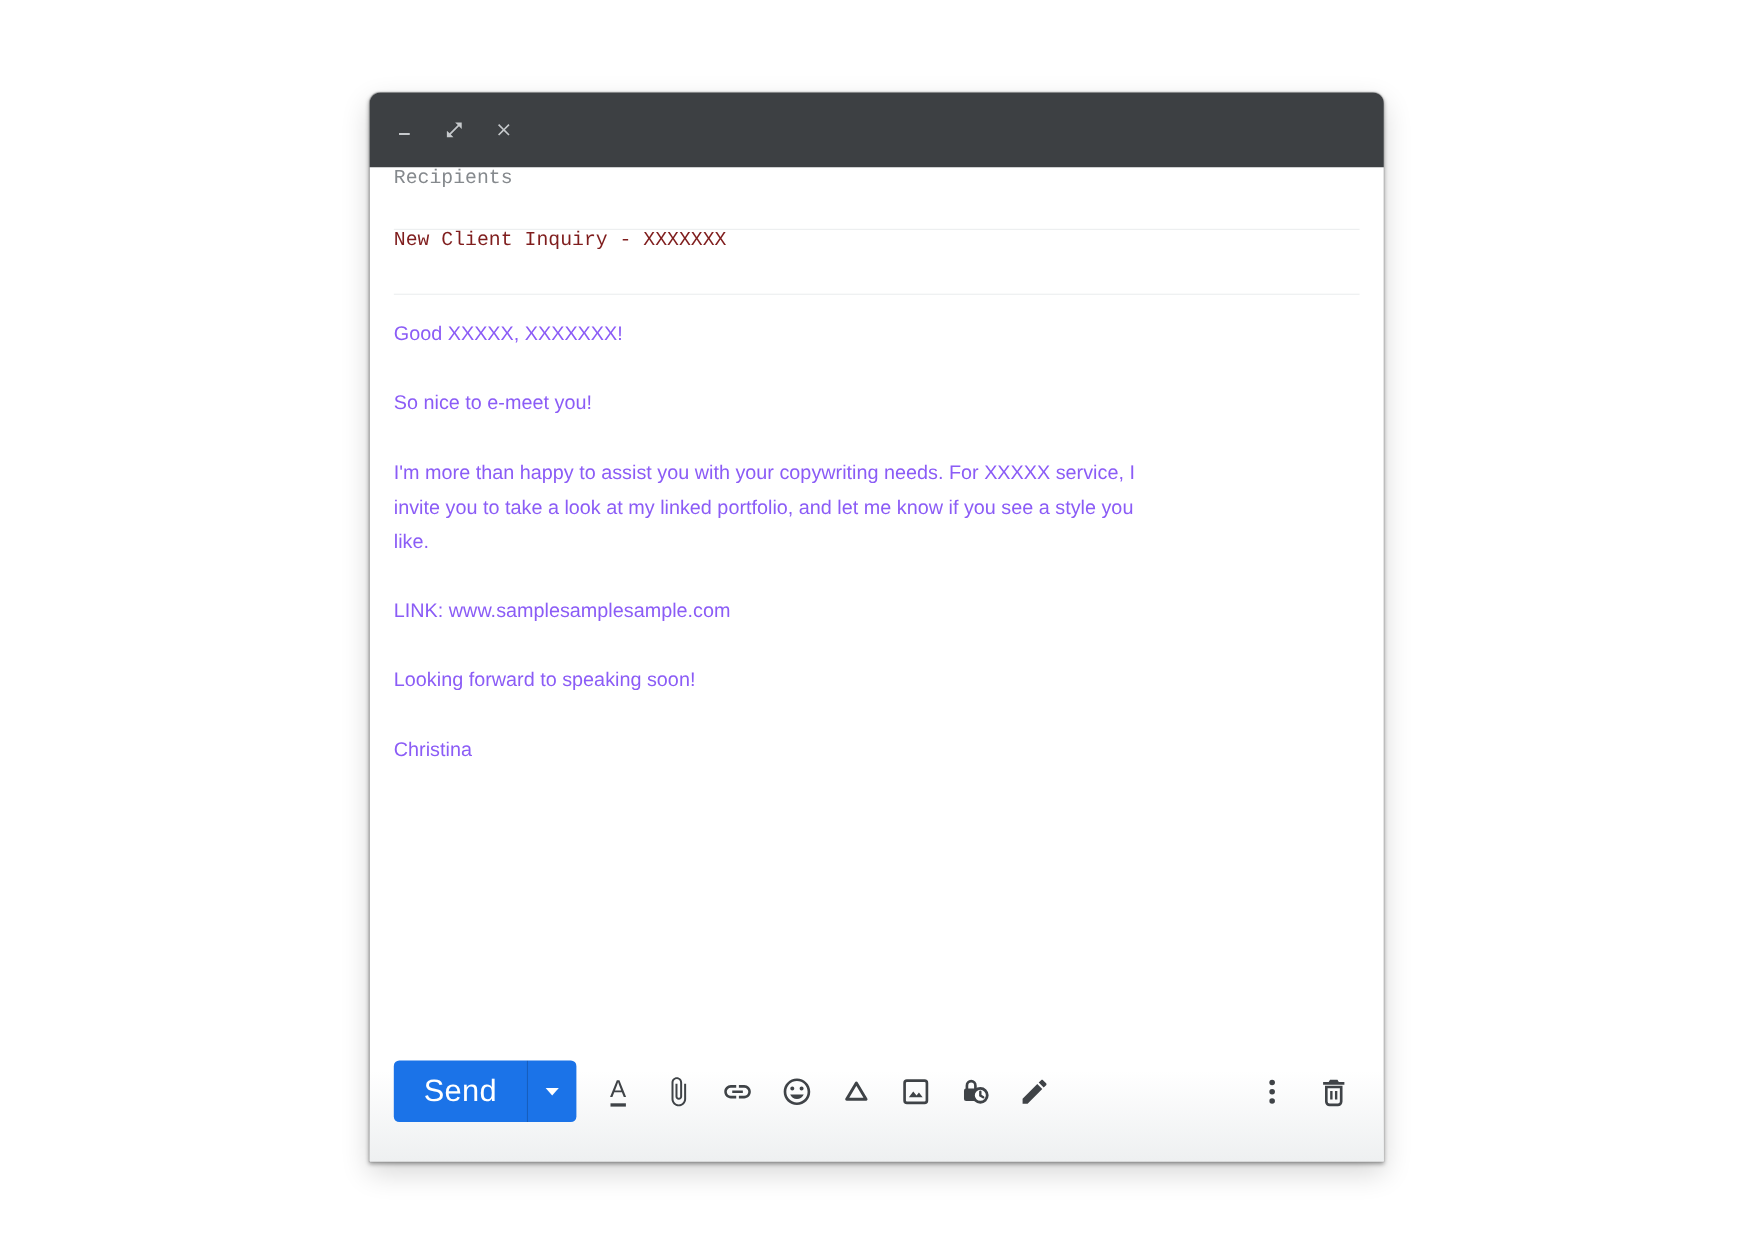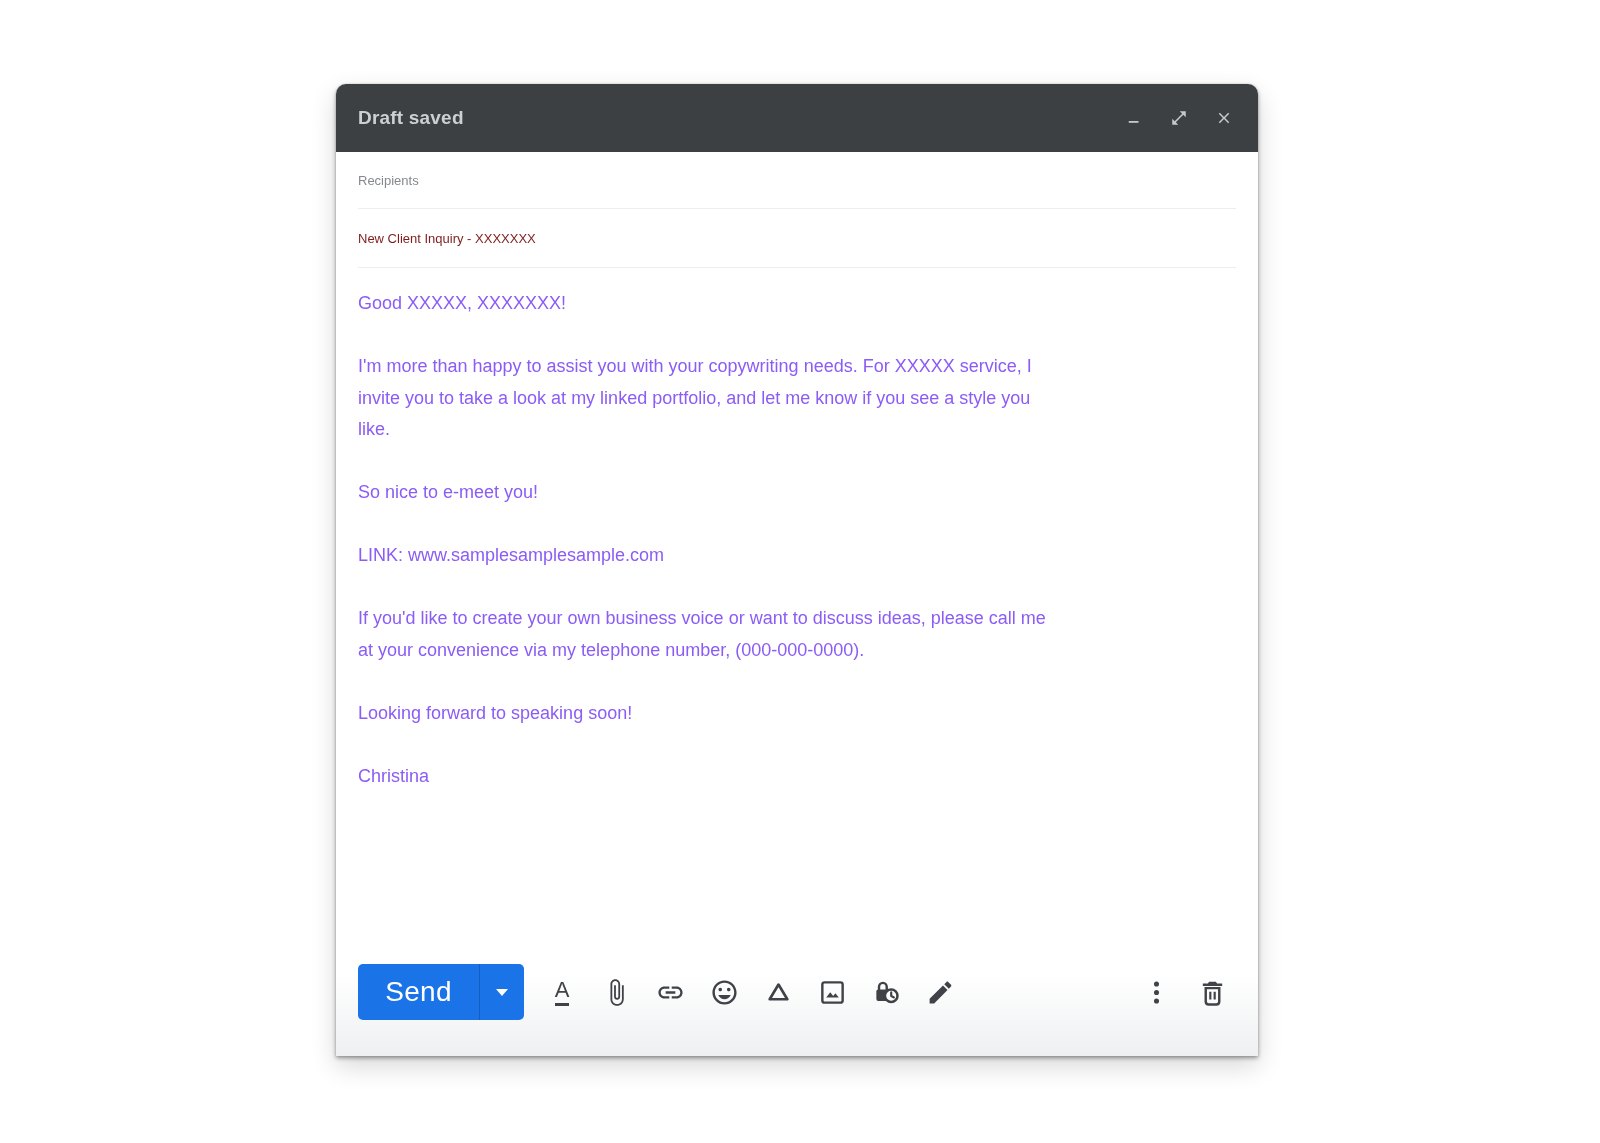--- a/index.html
+++ b/index.html
@@ -8,22 +8,22 @@
     border-radius:10px 10px 0 0;
     box-shadow:0 2px 4px rgba(0,0,0,.38), 0 10px 26px rgba(0,0,0,.16), 0 0 1px rgba(0,0,0,.35);}
   
   .titlebar{height:68px;background:#3d4043;border-radius:10px 10px 0 0;display:flex;
     align-items:center;padding:0 24px 0 22px;box-sizing:border-box;cursor:default;}
   .titlebar .title{flex:1;color:#cdd0d3;font-size:19px;font-weight:bold;letter-spacing:.2px;}
   .win-controls{display:flex;align-items:center;gap:25px;}
   .win-btn{width:20px;height:20px;display:flex;align-items:center;justify-content:center;cursor:pointer;}
   .win-btn svg{width:18px;height:18px;fill:#c6c9cc;}
   
-  .field{margin:0 22px;height:57px;display:flex;align-items:center;
-    border-bottom:1px solid #eceeef;box-sizing:border-box;font-size:13px;}
+  .field{margin:0 22px;height:57px;display:flex;
+    border-bottom:1px solid #eceeef;box-sizing:border-box;font-size:18px;font-family:Liberation Mono, monospace;}
   .field.recipients{color:#85898d;}
   .field.subject{height:59px;color:#7f1d1d;}
   
   .editor{padding:20px 22px 0 22px;font-size:18px;line-height:31.5px;color:#8b5cf6;}
   .paragraph{margin:0 0 31.5px 0;}
   .paragraph:last-child{margin-bottom:0;}
   .line{white-space:pre;}
   .caret{display:inline-block;width:2px;height:21px;background:#0b0b0c;vertical-align:-3px;margin-left:2px;}
   
   .toolbar{position:absolute;left:0;right:0;bottom:0;height:118px;box-sizing:border-box;
@@ -45,21 +45,20 @@
     border-bottom:3px solid #3f4347;}
   .spacer{flex:1;}
   .right-tools{display:flex;align-items:center;gap:24px;margin-right:8px;}
 </style>
 </head>
 <body>
 
 <div class="compose">
 
   <div class="titlebar">
-    <div class="title">Draft saved</div>
     <div class="win-controls">
       <div class="win-btn">
         <svg viewBox="0 0 24 24">
             <path d="M5 16h13v2.4H5z"></path>
           </svg>
       </div>
       <div class="win-btn">
         <svg viewBox="0 0 24 24">
           <path d="M21 11V3h-8l3.29 3.29-10 10L3 13v8h8l-3.29-3.29 10-10L21 11z"></path>
         </svg>
@@ -78,33 +77,29 @@
 
   <div class="field subject">
     <span>New Client Inquiry - XXXXXXX</span>
   </div>
 
   <div class="editor">
       <div class="paragraph">
         <div class="line">Good XXXXX, XXXXXXX!</div>
       </div>
       <div class="paragraph">
+        <div class="line">So nice to e-meet you!</div>
+      </div>
+      <div class="paragraph">
         <div class="line">I'm more than happy to assist you with your copywriting needs. For XXXXX service, I</div>
         <div class="line">invite you to take a look at my linked portfolio, and let me know if you see a style you</div>
         <div class="line">like.</div>
       </div>
       <div class="paragraph">
-        <div class="line">So nice to e-meet you!</div>
-      </div>
-      <div class="paragraph">
         <div class="line">LINK: www.samplesamplesample.com</div>
-      </div>
-      <div class="paragraph">
-        <div class="line">If you'd like to create your own business voice or want to discuss ideas, please call me</div>
-        <div class="line">at your convenience via my telephone number, (000-000-0000).</div>
       </div>
       <div class="paragraph">
         <div class="line">Looking forward to speaking soon!</div>
       </div>
       <div class="paragraph">
         <div class="line">Christina</div>
       </div>
     </div>
 
   <div class="toolbar">

